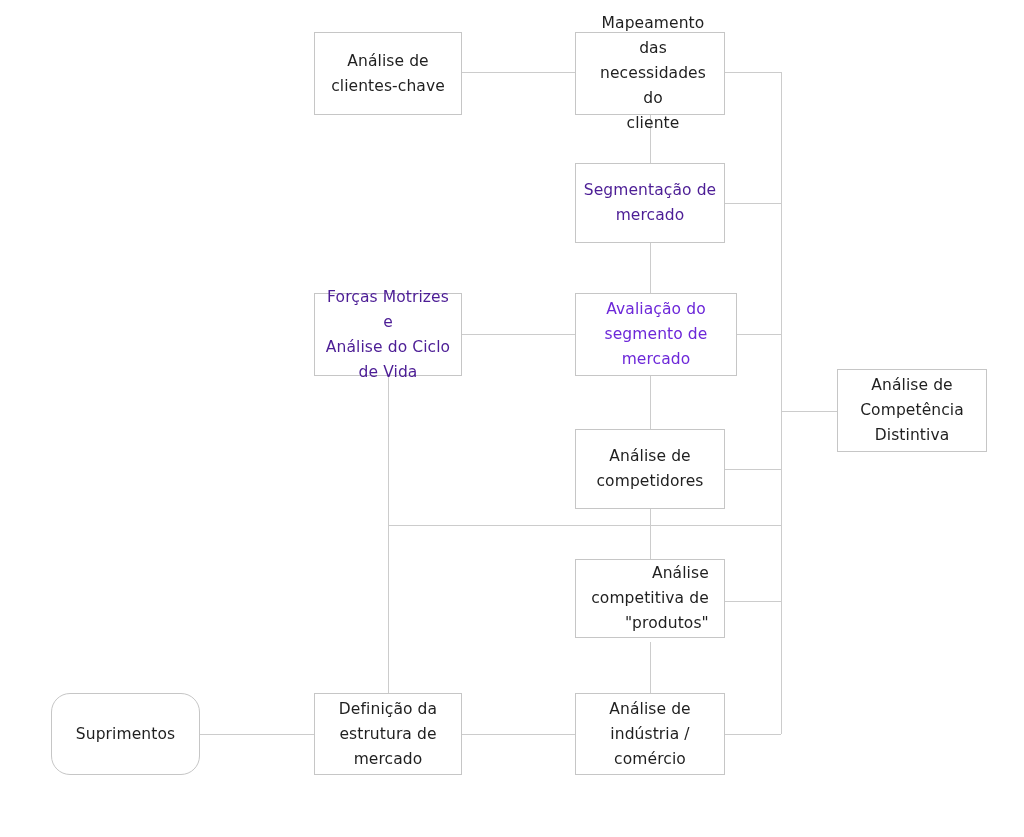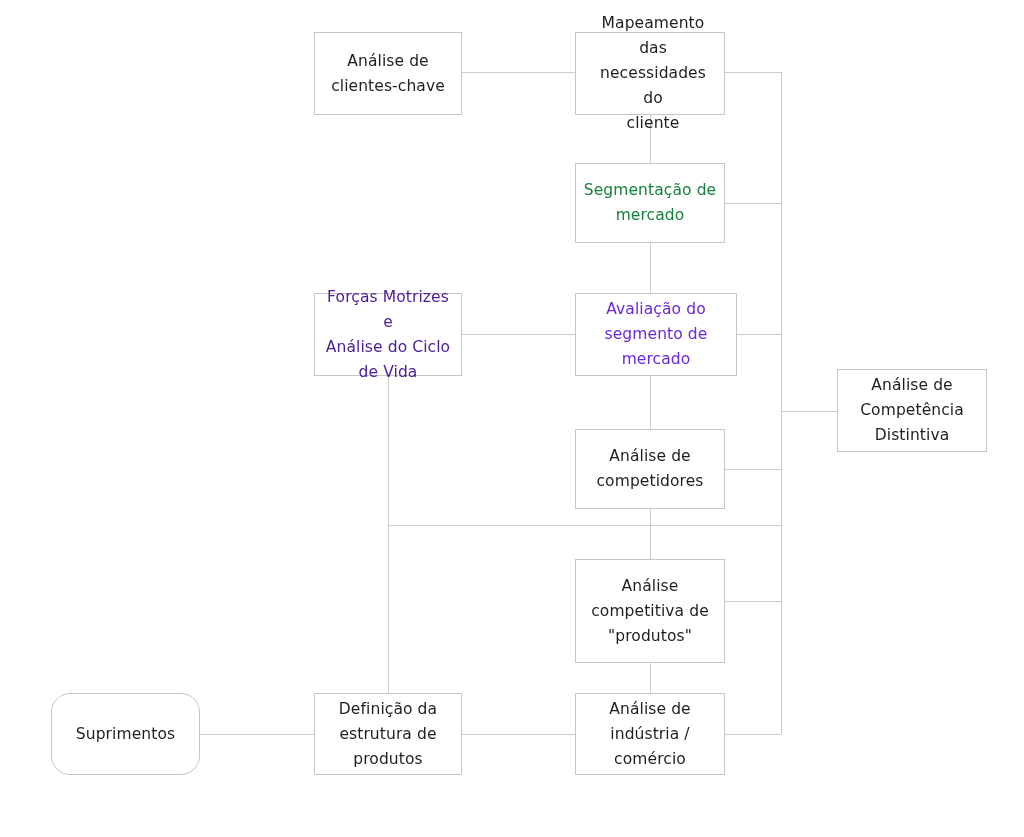--- a/index.html
+++ b/index.html
@@ -65,36 +65,36 @@
     <div class="edge edge-h" style="left: 711px; top: 334px; width: 56px; background: rgb(204, 204, 204);"></div>
     <div class="edge edge-h" style="left: 711px; top: 469px; width: 56px; background: rgb(204, 204, 204);"></div>
     <div class="edge edge-h" style="left: 711px; top: 601px; width: 56px; background: rgb(204, 204, 204);"></div>
     <div class="edge edge-h" style="left: 711px; top: 734px; width: 56px; background: rgb(204, 204, 204);"></div>
     <div class="edge edge-h" style="left: 767px; top: 411px; width: 56px; background: rgb(204, 204, 204);"></div>
     <div class="node" style="left: 300px; top: 32px; width: 148px; height: 83px; border-color: rgb(198, 198, 198); color: rgb(31, 31, 31);">Análise de
 clientes-chave</div>
     <div class="node" style="left: 561px; top: 32px; width: 150px; height: 83px; border-color: rgb(198, 198, 198); color: rgb(31, 31, 31); padding-left: 12px;">Mapeamento das
 necessidades do
 cliente</div>
-    <div class="node" style="left: 561px; top: 163px; width: 150px; height: 80px; border-color: rgb(198, 198, 198); color: #15803d;">Segmentação de
+    <div class="node" style="left: 561px; top: 163px; width: 150px; height: 80px; border-color: rgb(198, 198, 198); color: #4c1d95;">Segmentação de
 mercado</div>
     <div class="node" style="left: 300px; top: 293px; width: 148px; height: 83px; border-color: rgb(198, 198, 198); color: #4c1d95;">Forças Motrizes e
 Análise do Ciclo
 de Vida</div>
     <div class="node" style="left: 561px; top: 293px; width: 162px; height: 83px; border-color: rgb(198, 198, 198); color: #6d28d9;">Avaliação do
 segmento de
 mercado</div>
     <div class="node" style="left: 823px; top: 369px; width: 150px; height: 83px; border-color: rgb(198, 198, 198); color: rgb(31, 31, 31);">Análise de
 Competência
 Distintiva</div>
     <div class="node" style="left: 561px; top: 429px; width: 150px; height: 80px; border-color: rgb(198, 198, 198); color: rgb(31, 31, 31);">Análise de
 competidores</div>
-    <div class="node" style="left: 561px; top: 559px; width: 150px; height: 104px; border-color: rgb(198, 198, 198); color: rgb(31, 31, 31);">Análise
+    <div class="node" style="left: 561px; top: 559px; width: 150px; height: 79px; border-color: rgb(198, 198, 198); color: rgb(31, 31, 31); text-align: right;">Análise
 competitiva de
 "produtos"</div>
     <div class="node" style="left: 37px; top: 693px; width: 149px; height: 82px; border-color: rgb(198, 198, 198); color: rgb(31, 31, 31); border-radius: 19px;">Suprimentos</div>
     <div class="node" style="left: 300px; top: 693px; width: 148px; height: 82px; border-color: rgb(198, 198, 198); color: rgb(31, 31, 31);">Definição da
 estrutura de
-produtos</div>
+mercado</div>
     <div class="node" style="left: 561px; top: 693px; width: 150px; height: 82px; border-color: rgb(198, 198, 198); color: rgb(31, 31, 31);">Análise de
 indústria /
 comércio</div>
   </div>
 
 </body></html>

